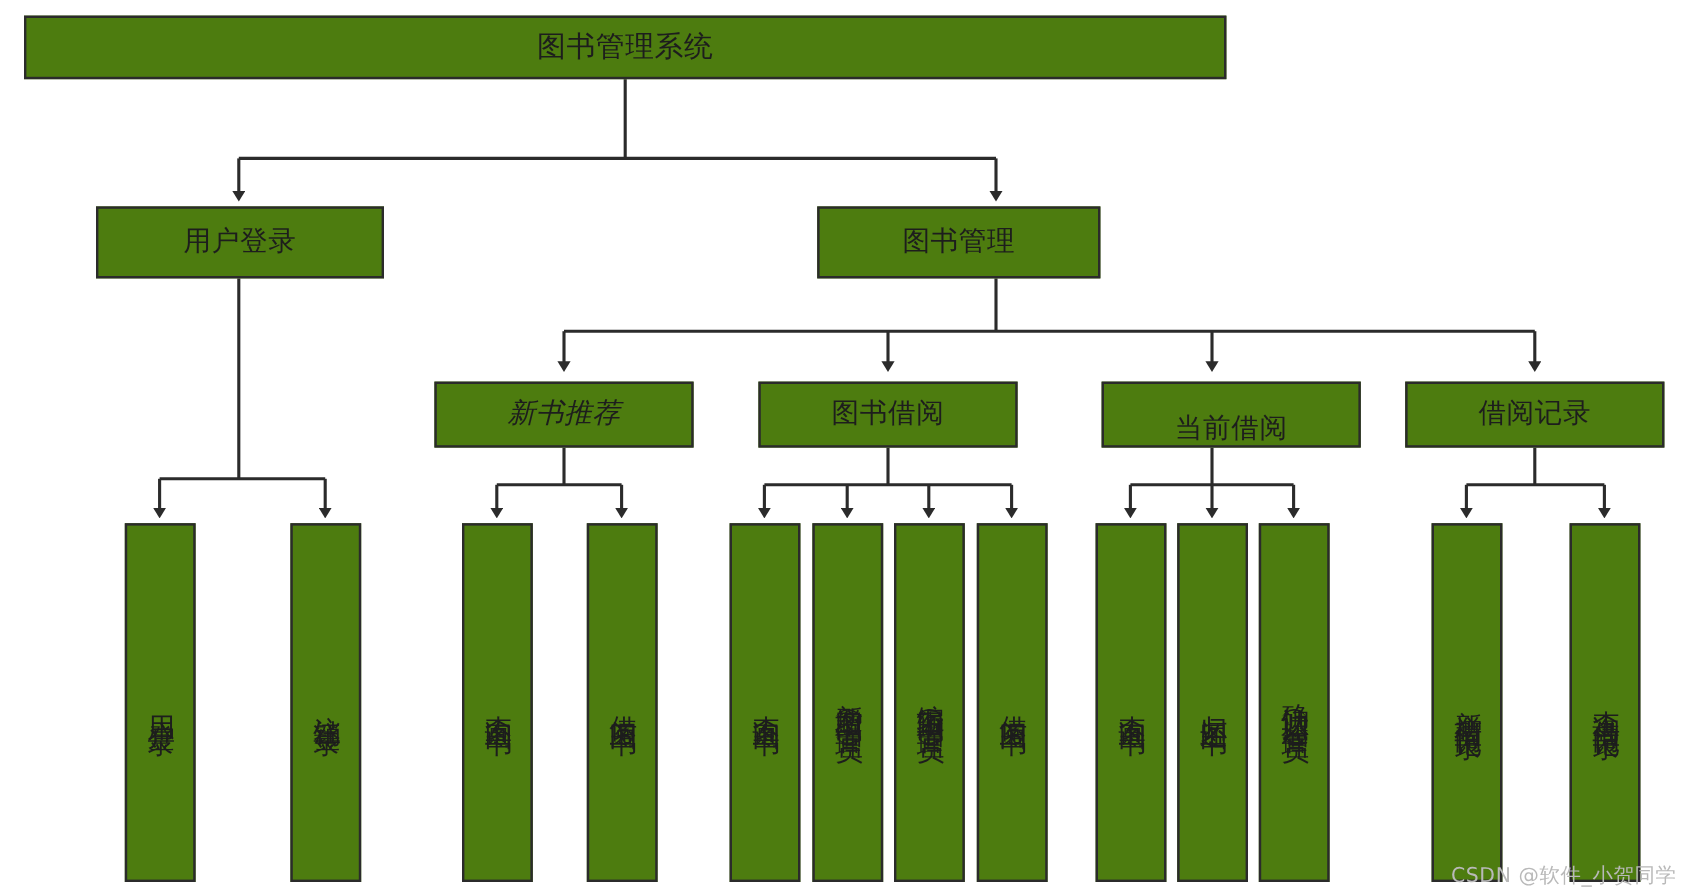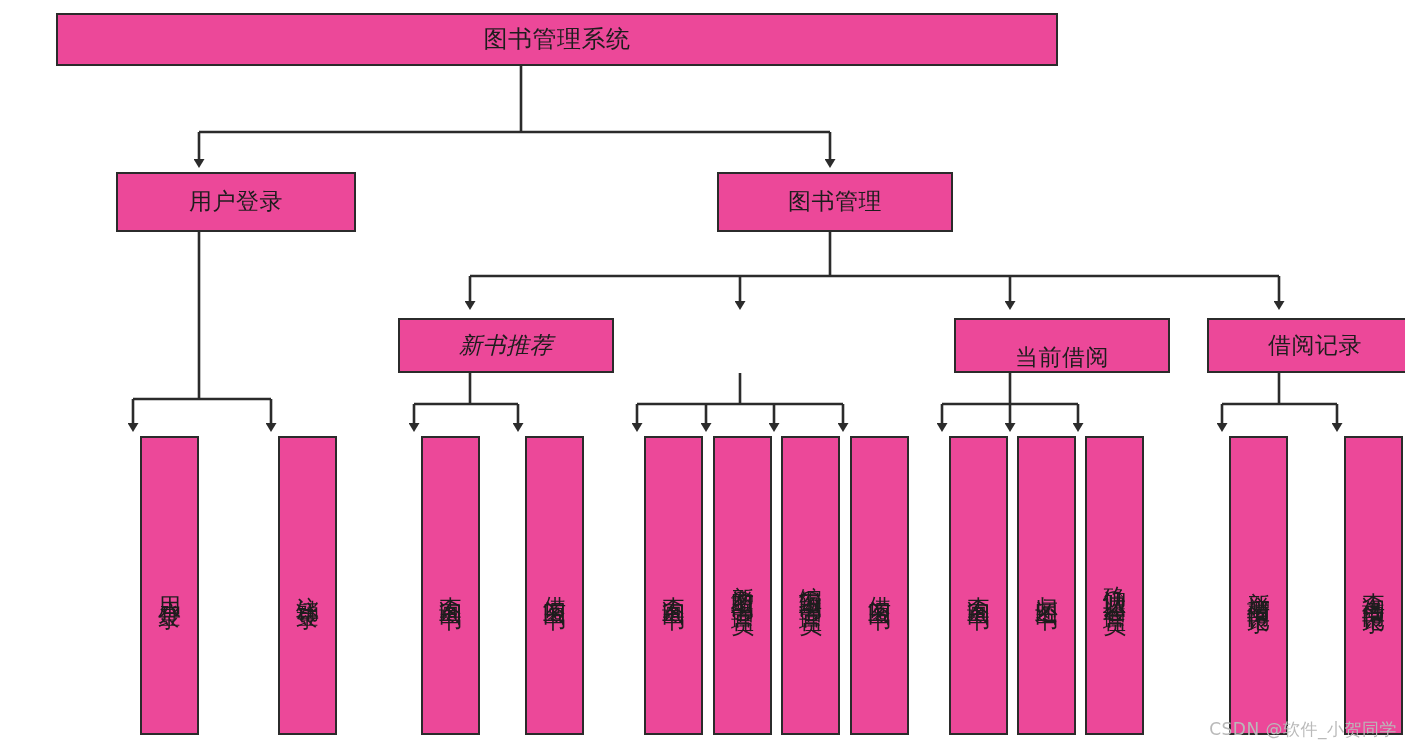--- a/index.html
+++ b/index.html
@@ -22,27 +22,26 @@
     position: absolute;
     left: 0;
     top: 0;
     width: 1405px;
     height: 747px;
     pointer-events: none;
   }
   .node {
     position: absolute;
     box-sizing: border-box;
-    background: #ec4899;
+    background: #4d7c0f;
     border: 2px solid #2b2b2b;
     display: flex;
     align-items: center;
     justify-content: center;
     z-index: 2;
-    margin-left: 36px;
   }
   .node .lbl {
     color: #1d1d1d;
     line-height: 1.18;
     text-align: center;
     white-space: pre;
   }
   
   .node.h .lbl {
     font-size: 23px;
@@ -136,20 +135,23 @@
   <div class="node h" style="left:80px; top:172px; width:240px; height:60px;">
     <span class="lbl">用户登录</span>
   </div>
   <div class="node h" style="left:681px; top:172px; width:236px; height:60px;">
     <span class="lbl">图书管理</span>
   </div>
 
   <div class="node h" style="left:362px; top:318px; width:216px; height:55px;font-style:italic;">
     <span class="lbl">新书推荐</span>
   </div>
+  <div class="node h" style="left:632px; top:318px; width:216px; height:55px;">
+    <span class="lbl">图书借阅</span>
+  </div>
   <div class="node h" style="left:918px; top:318px; width:216px; height:55px;align-items:flex-end;">
     <span class="lbl">当前借阅</span>
   </div>
   <div class="node h" style="left:1171px; top:318px; width:216px; height:55px;">
     <span class="lbl">借阅记录</span>
   </div>
 
   <div class="node v" style="left:104px; top:436px; width:59px; height:299px;">
     <span class="lbl">用户登录</span>
   </div>

